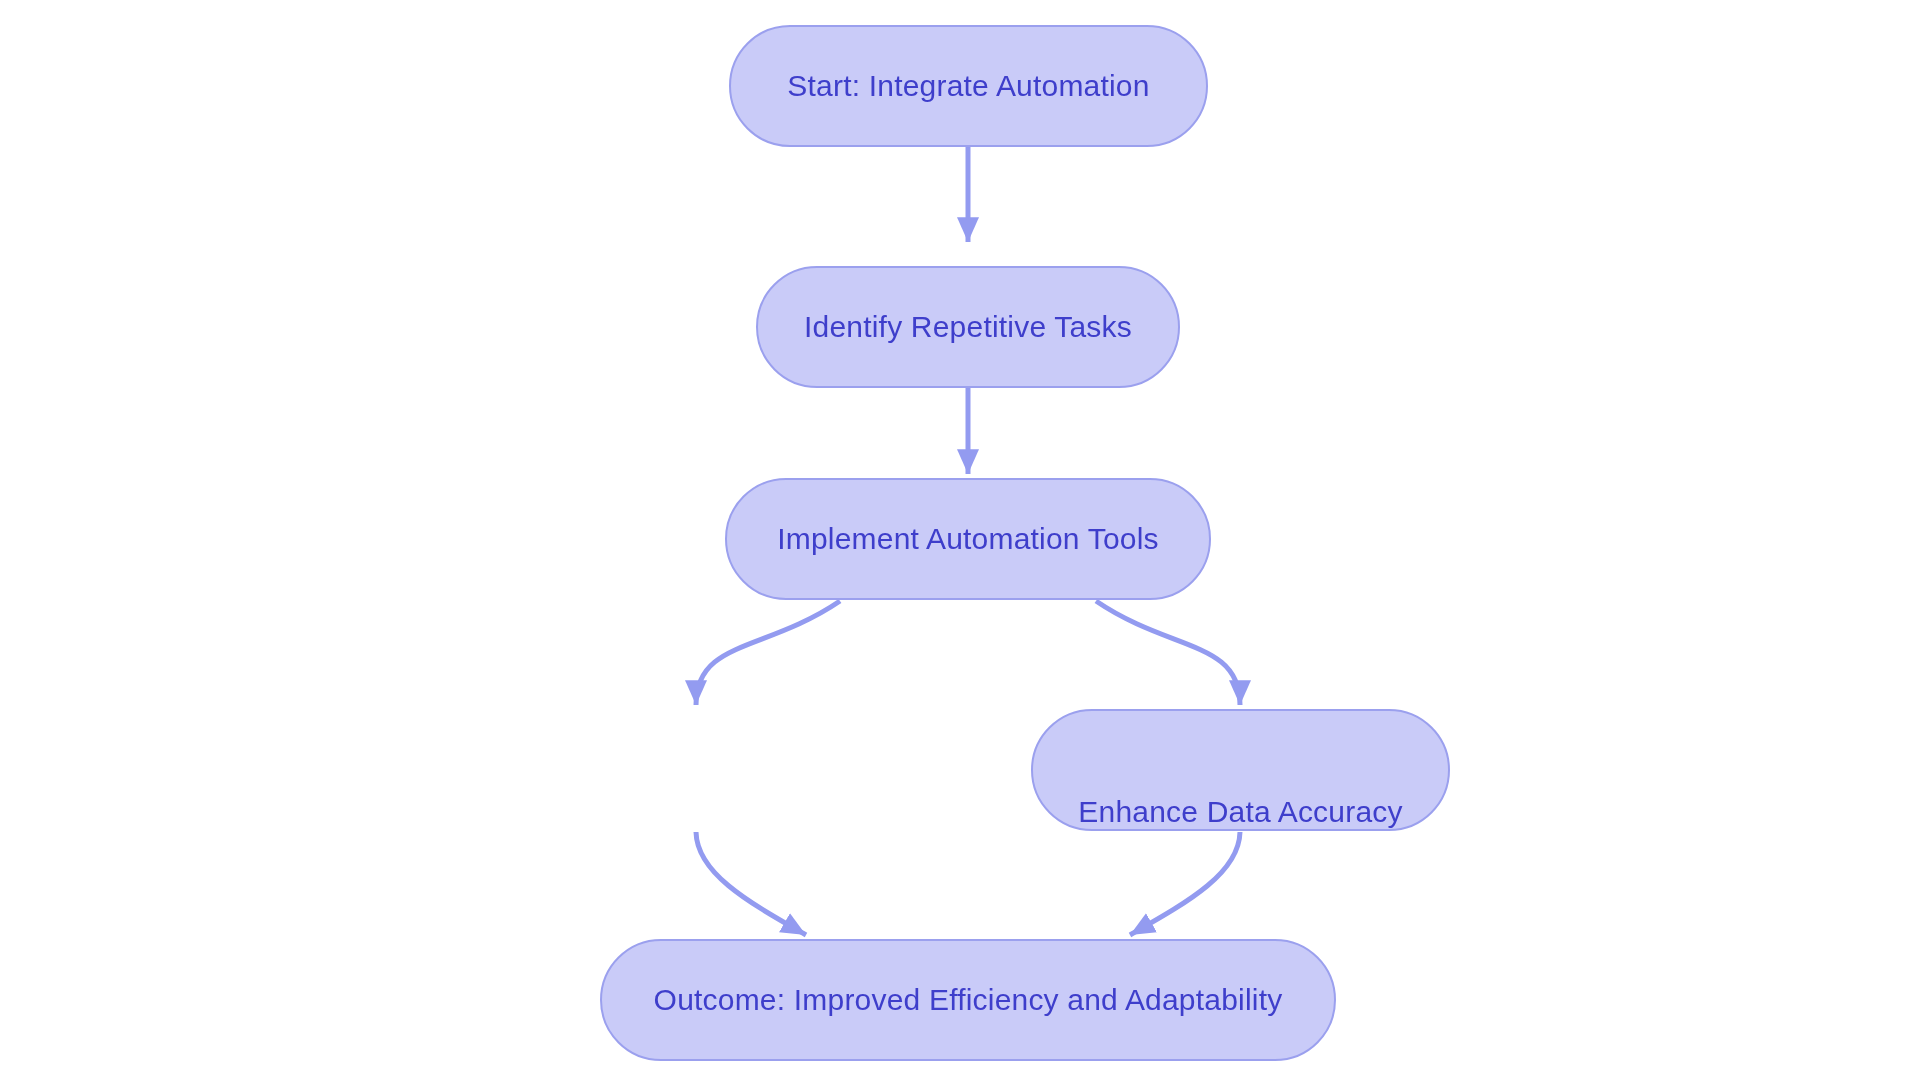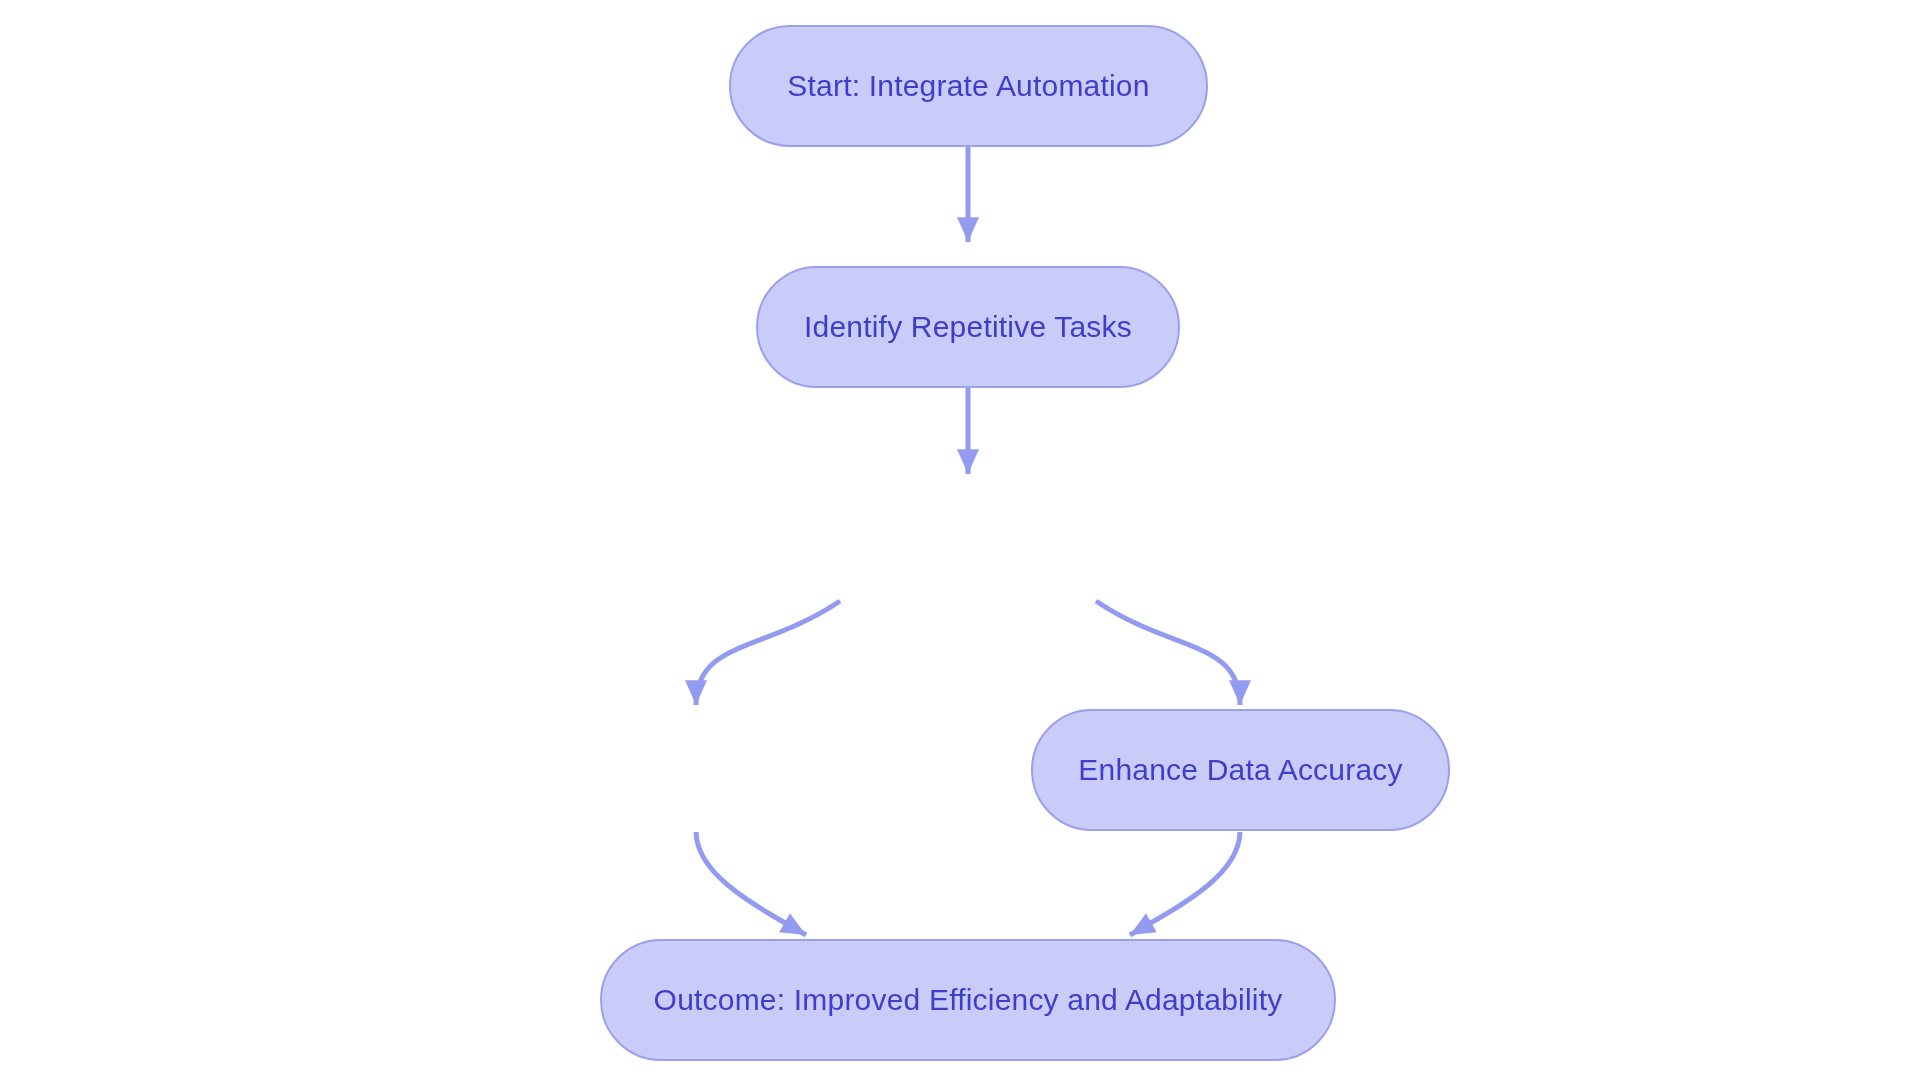--- a/index.html
+++ b/index.html
@@ -44,21 +44,21 @@
     color: var(--text-color);
     font-size: 30px;
     letter-spacing: 0.2px;
     white-space: nowrap;
     text-align: center;
   }
   .node-start     { left: 729px;  top: 17px;  width: 479px; margin-top: 8px; }
   .node-identify  { left: 756px;  top: 246px; width: 424px; margin-top: 20px; }
   .node-implement { left: 725px;  top: 478px; width: 486px; }
   .node-reduce    { left: 470px;  top: 709px; width: 455px; }
-  .node-enhance   { left: 1031px; top: 709px; width: 419px; }
+  .node-enhance   { left: 1031px; top: 709px; width: 419px; align-items: flex-end; }
   .node-outcome   { left: 600px;  top: 939px; width: 736px; }
 </style>
 </head>
 <body style="background: rgb(255, 255, 255);">
 
 <div class="canvas">
 
   <svg class="edges-layer" viewBox="0 0 1920 1083" xmlns="http://www.w3.org/2000/svg">
     <defs>
       <marker id="arrow" viewBox="0 0 10 10" refX="9" refY="5" markerWidth="5.5" markerHeight="5.5" markerUnits="strokeWidth" orient="auto">
@@ -74,20 +74,23 @@
   </svg>
 
   <div class="flow-node node-start">
     <span>Start: Integrate Automation</span>
   </div>
 
   <div class="flow-node node-identify">
     <span>Identify Repetitive Tasks</span>
   </div>
 
+  <div class="flow-node node-implement">
+    <span>Implement Automation Tools</span>
+  </div>
 
 
   <div class="flow-node node-enhance">
     <span>Enhance Data Accuracy</span>
   </div>
 
   <div class="flow-node node-outcome">
     <span>Outcome: Improved Efficiency and Adaptability</span>
   </div>
 

